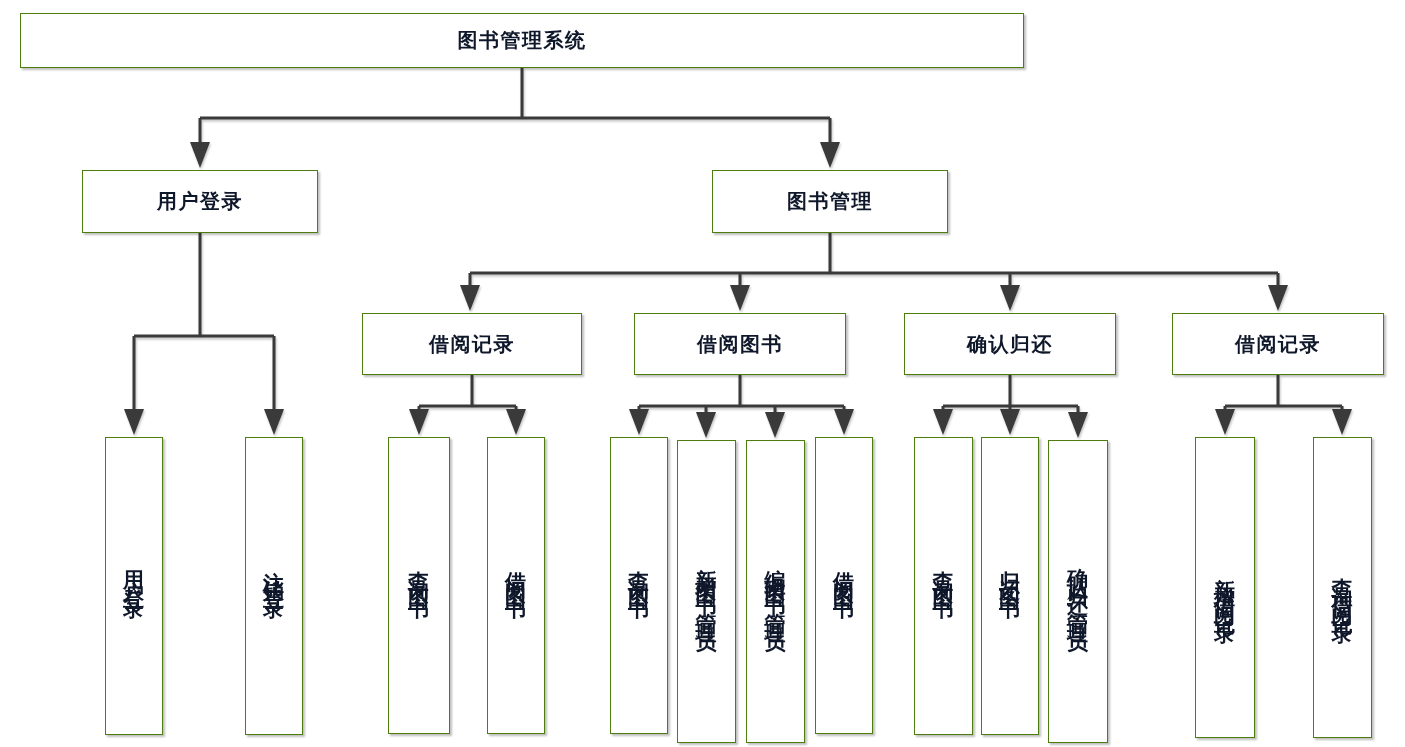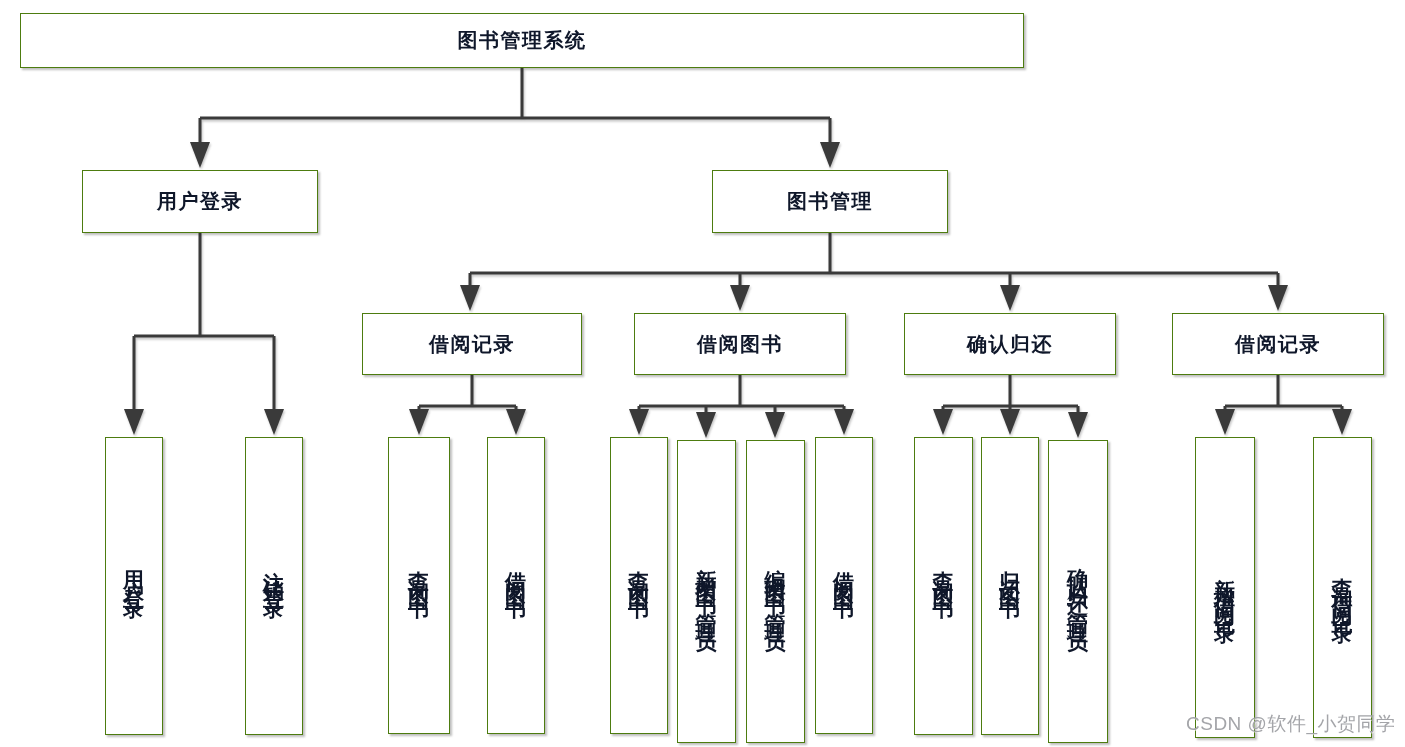--- a/index.html
+++ b/index.html
@@ -120,14 +120,13 @@
     <span class="vtext">确认归还（管理员）</span>
   </div>
 
   <div class="node v" style="left:1195px;top:437px;width:60px;height:301px">
     <span class="vtext">新增借阅记录</span>
   </div>
   <div class="node v" style="left:1313px;top:437px;width:59px;height:301px">
     <span class="vtext">查询借阅记录</span>
   </div>
 
-  <div class="watermark">CSDN @软件_小贺同学</div>
 </div>
 
 </body></html>

